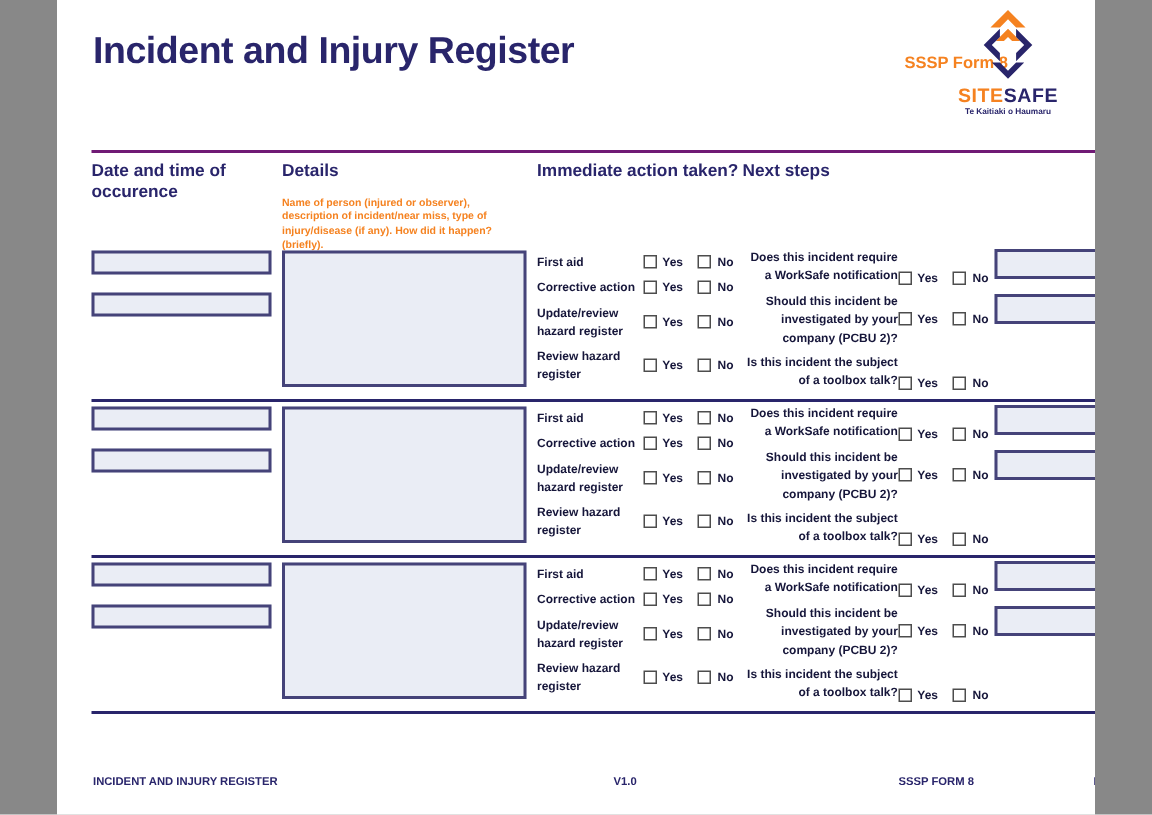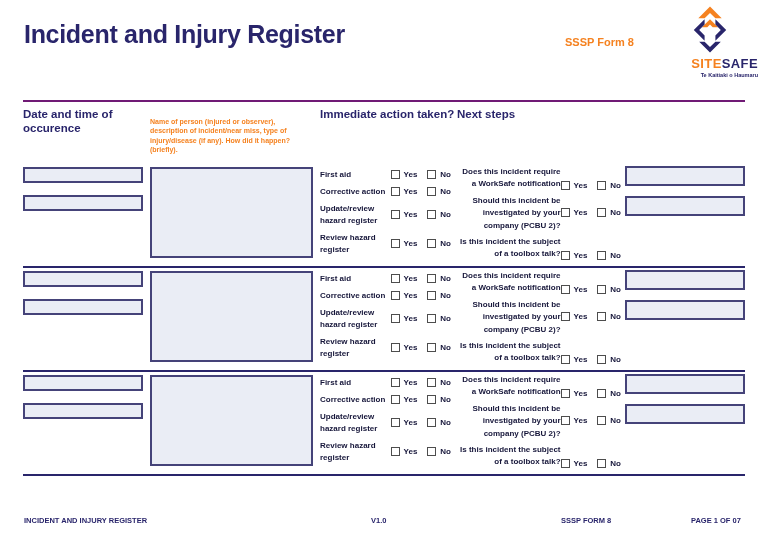--- a/index.html
+++ b/index.html
@@ -1,29 +1,29 @@
 <!DOCTYPE html>
 <html><head>
 <meta charset="utf-8">
 <style>
   * { margin:0; padding:0; box-sizing:border-box; }
   body { background:#888; font-family:"Liberation Sans", sans-serif; }
   .page {
-    position:relative; width:768px; height:543px; background:#ffffff;
+    position:relative; width:692px; height:543px; background:#ffffff;
     overflow:hidden; margin:0 auto;
   }
   .title {
     position:absolute; left:24px; top:20px;
     font-size:25px; font-weight:bold; color:#29256b; letter-spacing:-0.3px;
   }
   .form-code {
     position:absolute; left:565px; top:36px;
     font-size:11px; font-weight:bold; color:#f58220;
   }
-  .logo { position:absolute; top:6px; right:10px; width:96px; text-align:right; }
+  .logo { position:absolute; top:6px; right:10px; width:96px; text-align:center; }
   .logo svg { display:block; margin:0 auto; }
   .logo-text { font-size:13px; font-weight:bold; letter-spacing:0.4px; color:#29256b; margin-top:2px; white-space:nowrap; }
   .logo-text .site { color:#f58220; }
   .logo-tagline { font-size:5.5px; font-weight:bold; color:#29256b; margin-top:1px; }
 
   .intro {
     position:absolute; left:24px; top:83px; width:720px;
     font-size:8.5px; font-weight:bold; color:#29256b;
   }
 
@@ -87,20 +87,21 @@
     </svg>
     <div class="logo-text"><span class="site">SITE</span><span>SAFE</span></div>
     <div class="logo-tagline">Te Kaitiaki o Haumaru</div>
   </div>
 
 
   <div class="table">
     <div class="t-row t-head">
       <div class="hcell date">Date and time of occurence</div>
       <div class="hcell">
+        <div>Details</div>
         <div class="details-note">Name of person (injured or observer), description of incident/near miss, type of injury/disease (if any). How did it happen? (briefly).</div>
       </div>
       <div class="hcell">Immediate action taken?</div>
       <div class="hcell">Next steps</div>
     </div>
     <div id="rows-container">
   <div class="t-row data-row">
 
     <div class="c-date">
       <div class="field f-date"></div>

